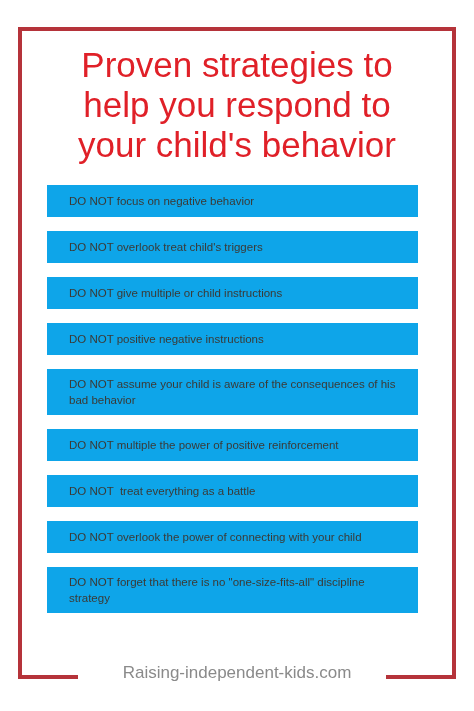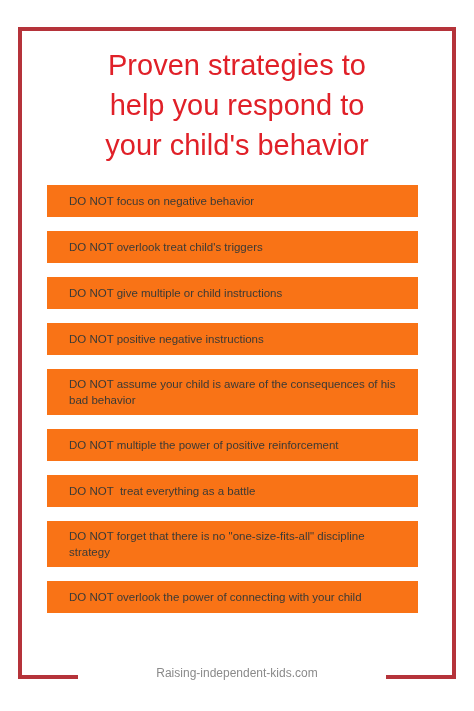--- a/index.html
+++ b/index.html
@@ -64,37 +64,37 @@
   }
 
   
   .title {
     position: absolute;
     left: 30px;
     top: 45px;
     width: 414px;
     text-align: center;
     color: #e02028;
-    font-size: 29px;
+    font-size: 35px;
     line-height: 40px;
     font-weight: 400;
     letter-spacing: 0px;
     white-space: pre-line;
   }
 
   
   .tips {
     position: absolute;
     left: 47px;
     top: 185px;
     width: 371px;
   }
   .tip {
     position: relative;
-    background: #f97316;
+    background: #0ea5e9;
     box-sizing: border-box;
     padding: 7px 14px 7px 22px;
     margin-bottom: 14px;
     color: #3b3a36;
     font-size: 11.5px;
     line-height: 16px;
     min-height: 32px;
     display: flex;
     align-items: center;
   }
@@ -109,21 +109,21 @@
   }
 
   
   .footer {
     position: absolute;
     left: 0;
     top: 661px;
     width: 474px;
     text-align: center;
     color: #8a8a8a;
-    font-size: 12px;
+    font-size: 17px;
     line-height: 24px;
     font-weight: 400;
   }
 </style>
 </head>
 <body>
 
 <div class="poster">
 
   <div class="frame-top"></div>
@@ -151,23 +151,23 @@
       </div>
       <div class="tip two-line">
         <span class="tip-text">DO NOT assume your child is aware of the consequences of his bad behavior</span>
       </div>
       <div class="tip">
         <span class="tip-text">DO NOT multiple the power of positive reinforcement</span>
       </div>
       <div class="tip">
         <span class="tip-text">DO NOT  treat everything as a battle</span>
       </div>
+      <div class="tip">
+        <span class="tip-text">DO NOT overlook the power of connecting with your child</span>
+      </div>
       <div class="tip two-line">
         <span class="tip-text">DO NOT forget that there is no "one-size-fits-all" discipline strategy</span>
-      </div>
-      <div class="tip">
-        <span class="tip-text">DO NOT overlook the power of connecting with your child</span>
       </div>
     </div>
 
   <div class="footer">Raising-independent-kids.com</div>
 
 </div>
 
 </body></html>

